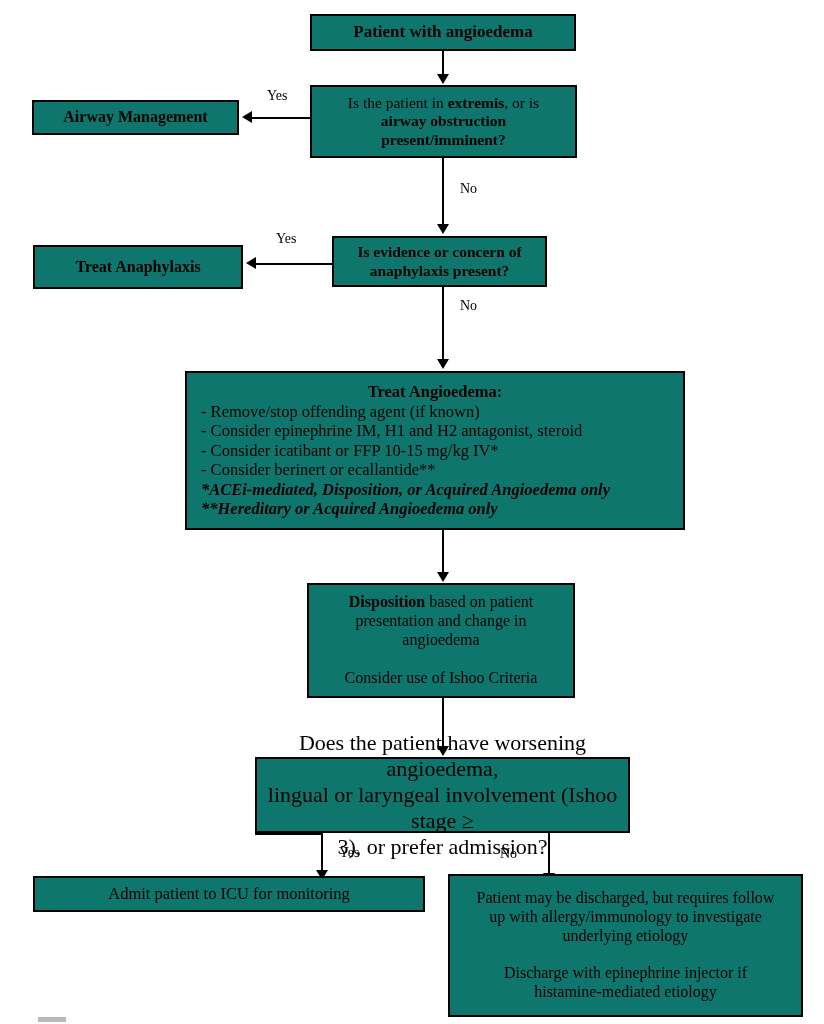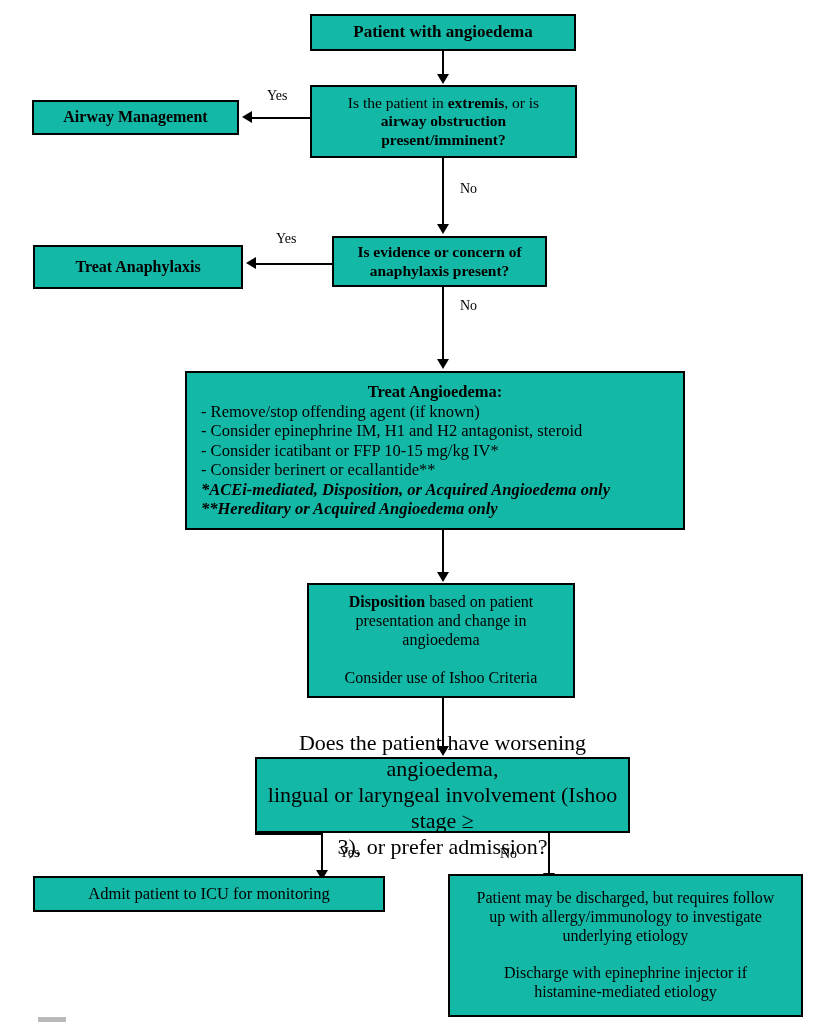--- a/index.html
+++ b/index.html
@@ -13,21 +13,21 @@
     height: 1024px;
     background: #ffffff;
     font-family: "Liberation Serif", "DejaVu Serif", serif;
     color: #000000;
     overflow: hidden;
   }
   .node {
     position: absolute;
     box-sizing: border-box;
     border: 2.2px solid #000000;
-    background: #14b8a6;
+    background: #0f766e;
     display: flex;
     flex-direction: column;
     align-items: center;
     justify-content: center;
     text-align: center;
     line-height: 1.18;
     padding: 3px 6px;
   }
   .node .line { display: block; width: 100%; }
   .bold { font-weight: bold; }
@@ -148,21 +148,21 @@
 
   <div class="hline" style="left:255px; top:833px; width:68px;"></div>
   <div class="vline" style="left:321px; top:833px; height:38px;"></div>
   <div class="arrow-down" style="left:316px; top:870px;"></div>
   <div class="edge-label" style="left:339px; top:846px;">Yes</div>
 
   <div class="vline" style="left:548px; top:833px; height:42px;"></div>
   <div class="arrow-down" style="left:543px; top:873px;"></div>
   <div class="edge-label" style="left:500px; top:847px;">No</div>
 
-  <div class="node" style="left:33px; top:876px; width:352px; height:36px; font-size:16.5px;">
+  <div class="node" style="left:33px; top:876px; width:392px; height:36px; font-size:16.5px;">
     <span class="line">Admit patient to ICU for monitoring</span>
   </div>
 
   <div class="node" style="left:448px; top:874px; width:355px; height:143px; font-size:16px;">
     <span class="line">Patient may be discharged, but requires follow</span>
     <span class="line">up with allergy/immunology to investigate</span>
     <span class="line">underlying etiology</span>
     <span class="line">&nbsp;</span>
     <span class="line">Discharge with epinephrine injector if</span>
     <span class="line">histamine-mediated etiology</span>

